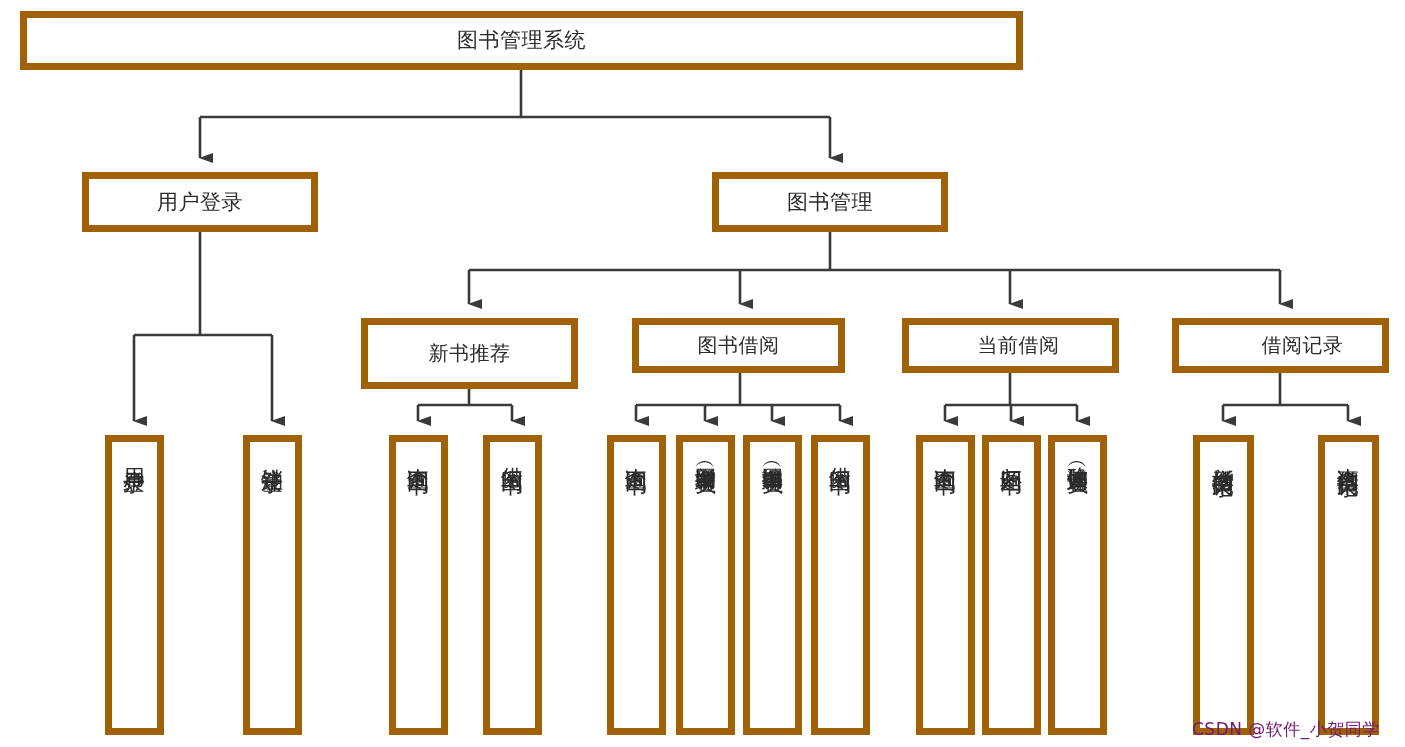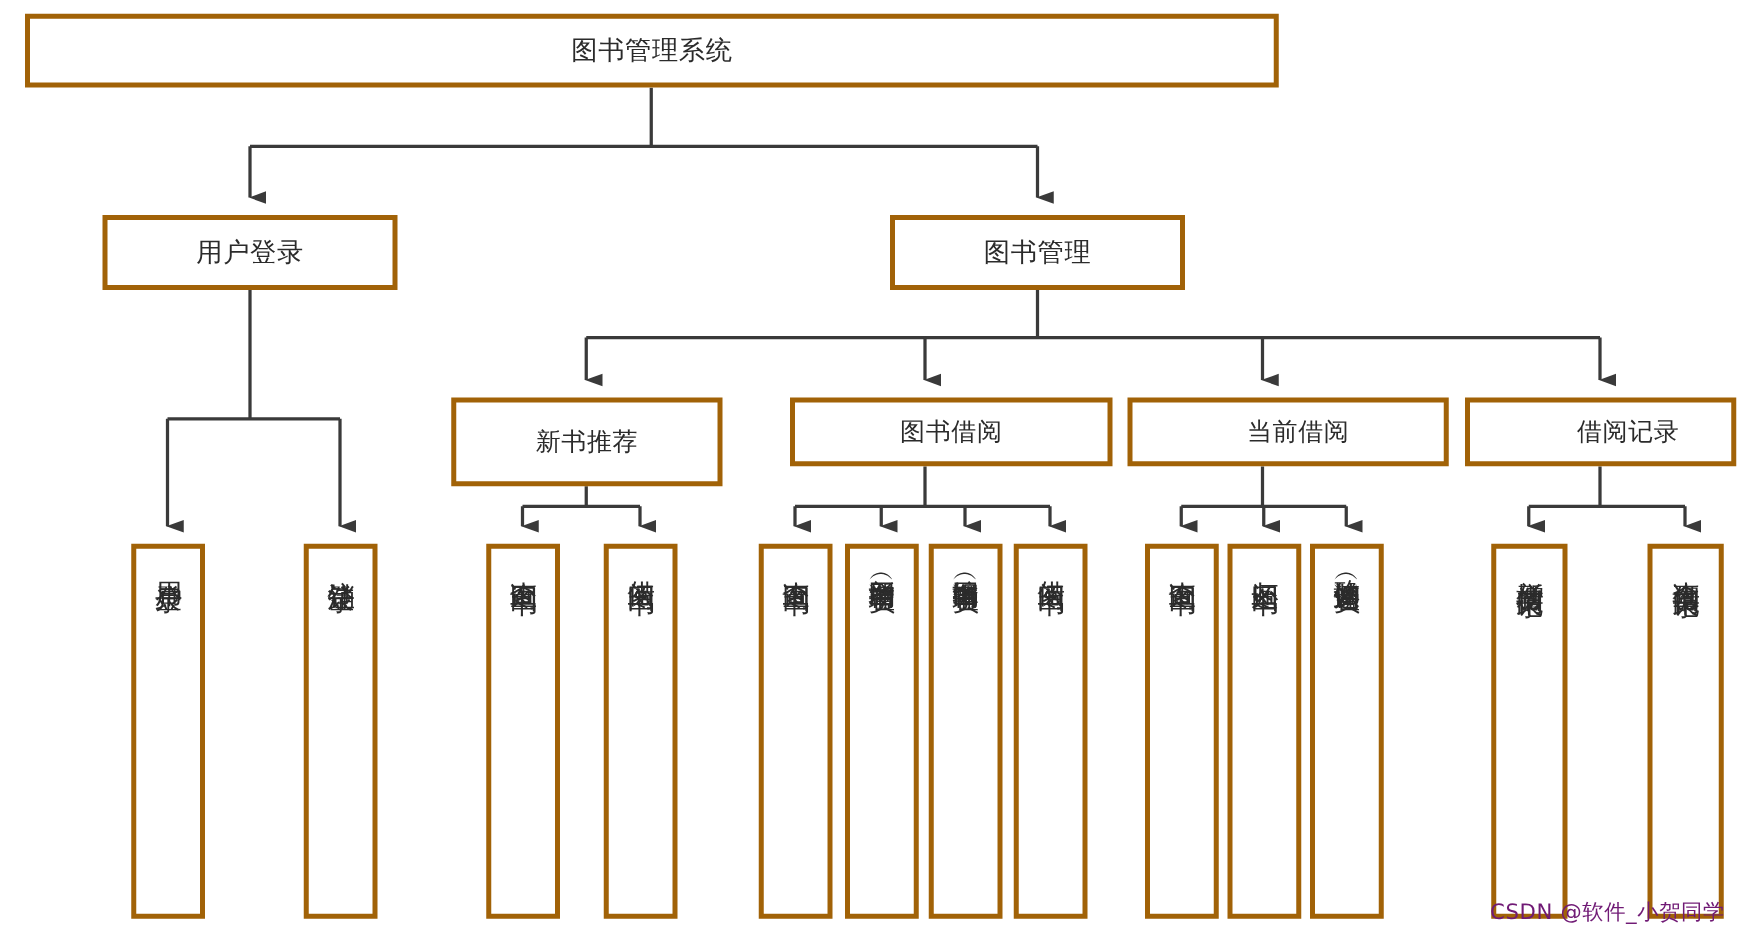--- a/index.html
+++ b/index.html
@@ -21,21 +21,21 @@
     position: absolute;
     left: 0;
     top: 0;
     width: 1405px;
     height: 747px;
     pointer-events: none;
   }
   .node {
     position: absolute;
     box-sizing: border-box;
-    border: 4px solid #a16207;
+    border: 7px solid #a16207;
     background: #ffffff;
     display: flex;
     align-items: center;
     justify-content: center;
     color: #2b2b2b;
   }
   .node .label {
     display: block;
     text-align: center;
     line-height: 1.18;
@@ -143,24 +143,24 @@
   <div class="node l2" style="left:82px; top:172px; width:236px; height:60px;">
     <span class="label">用户登录</span>
   </div>
   <div class="node l2" style="left:712px; top:172px; width:236px; height:60px;">
     <span class="label">图书管理</span>
   </div>
 
   <div class="node l3" style="left:361px; top:318px; width:217px; height:71px;">
     <span class="label">新书推荐</span>
   </div>
-  <div class="node l3" style="left:632px; top:318px; width:258px; height:55px;">
+  <div class="node l3" style="left:632px; top:318px; width:213px; height:55px;">
     <span class="label">图书借阅</span>
   </div>
-  <div class="node l3" style="left:902px; top:318px; width:257px; height:55px;padding-left:16px;">
+  <div class="node l3" style="left:902px; top:318px; width:217px; height:55px;padding-left:16px;">
     <span class="label">当前借阅</span>
   </div>
   <div class="node l3" style="left:1172px; top:318px; width:217px; height:55px;padding-left:44px;">
     <span class="label">借阅记录</span>
   </div>
 
   <div class="node vert" style="left:105px; top:435px; width:59px; height:300px;">
     <span class="label">用户登录</span>
   </div>
   <div class="node vert" style="left:243px; top:435px; width:59px; height:300px;">

